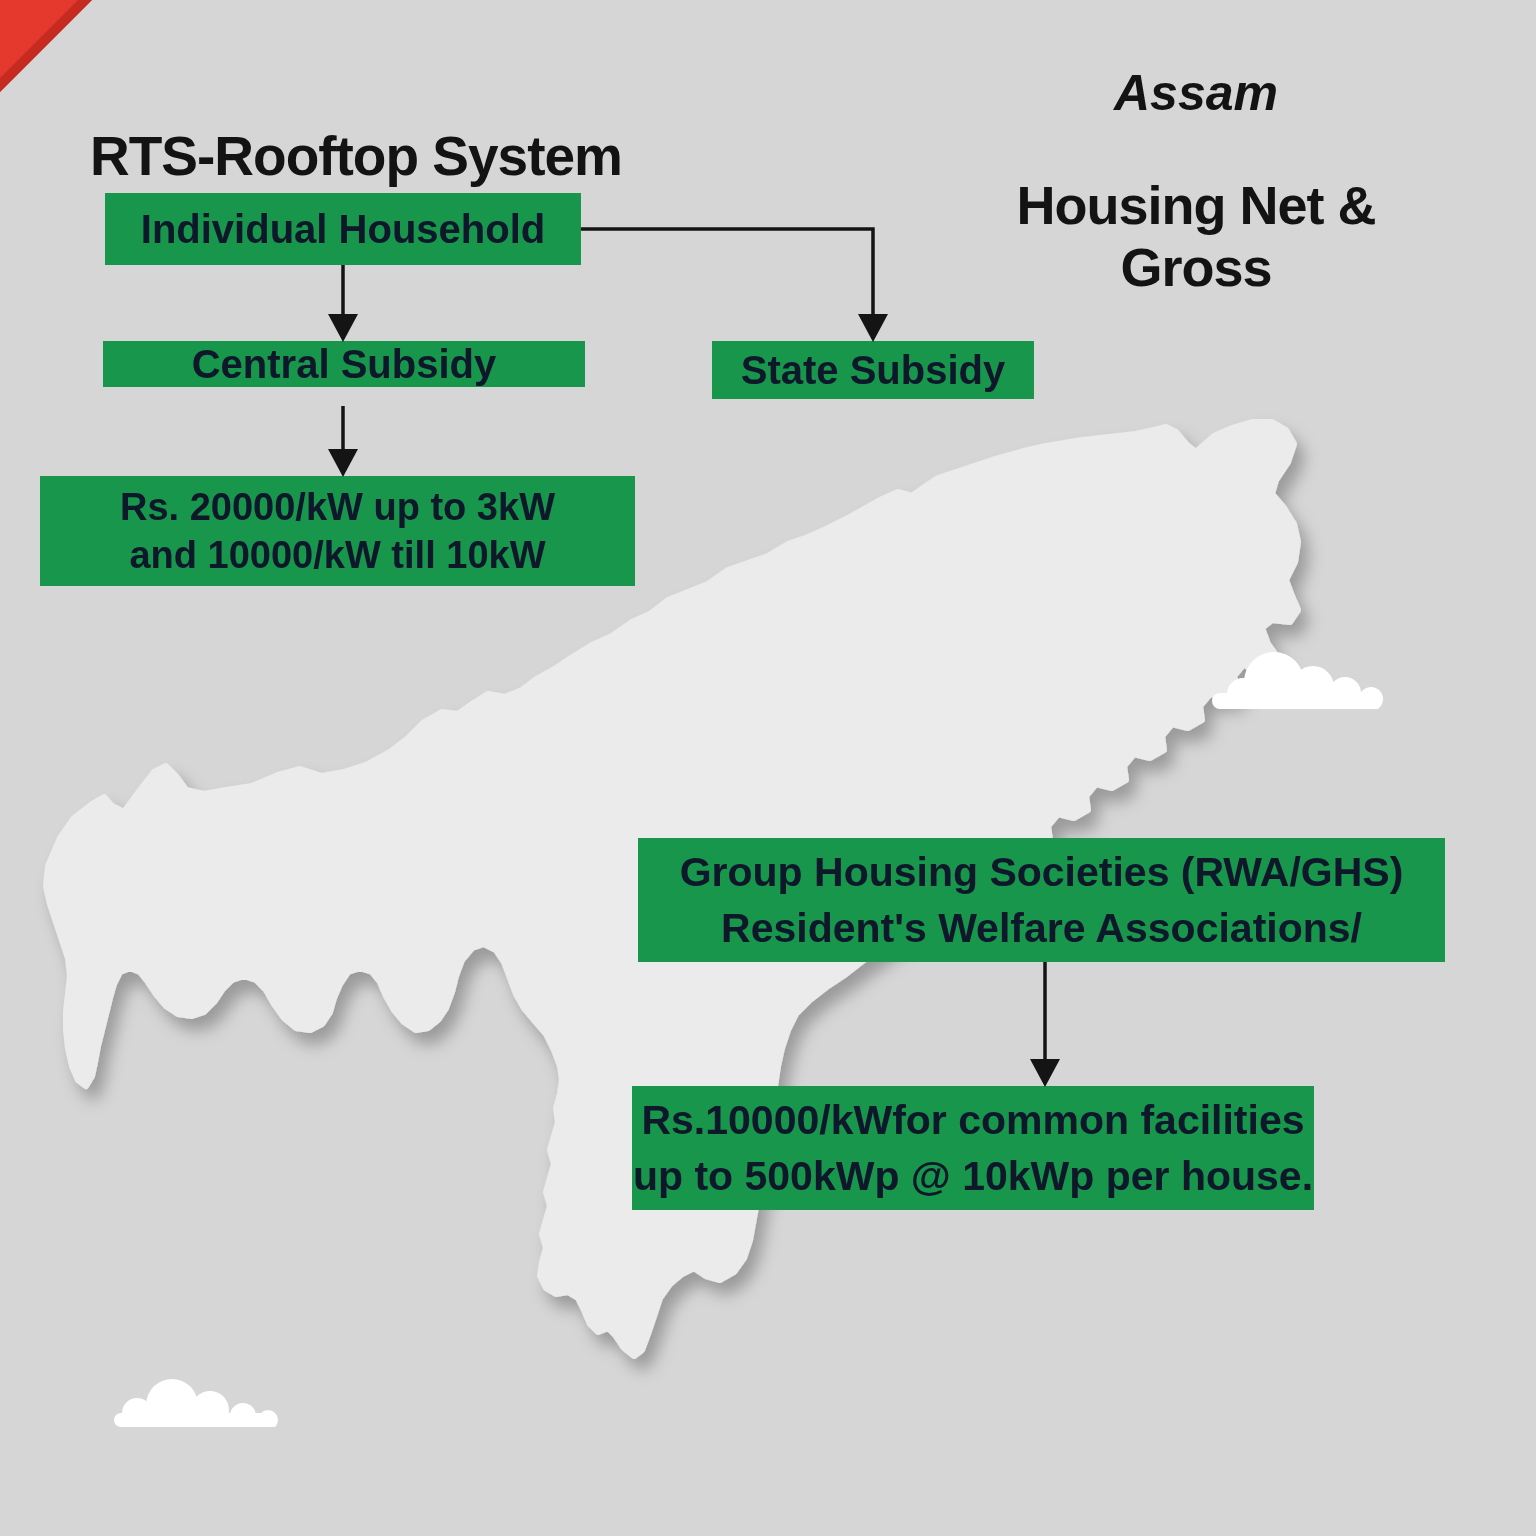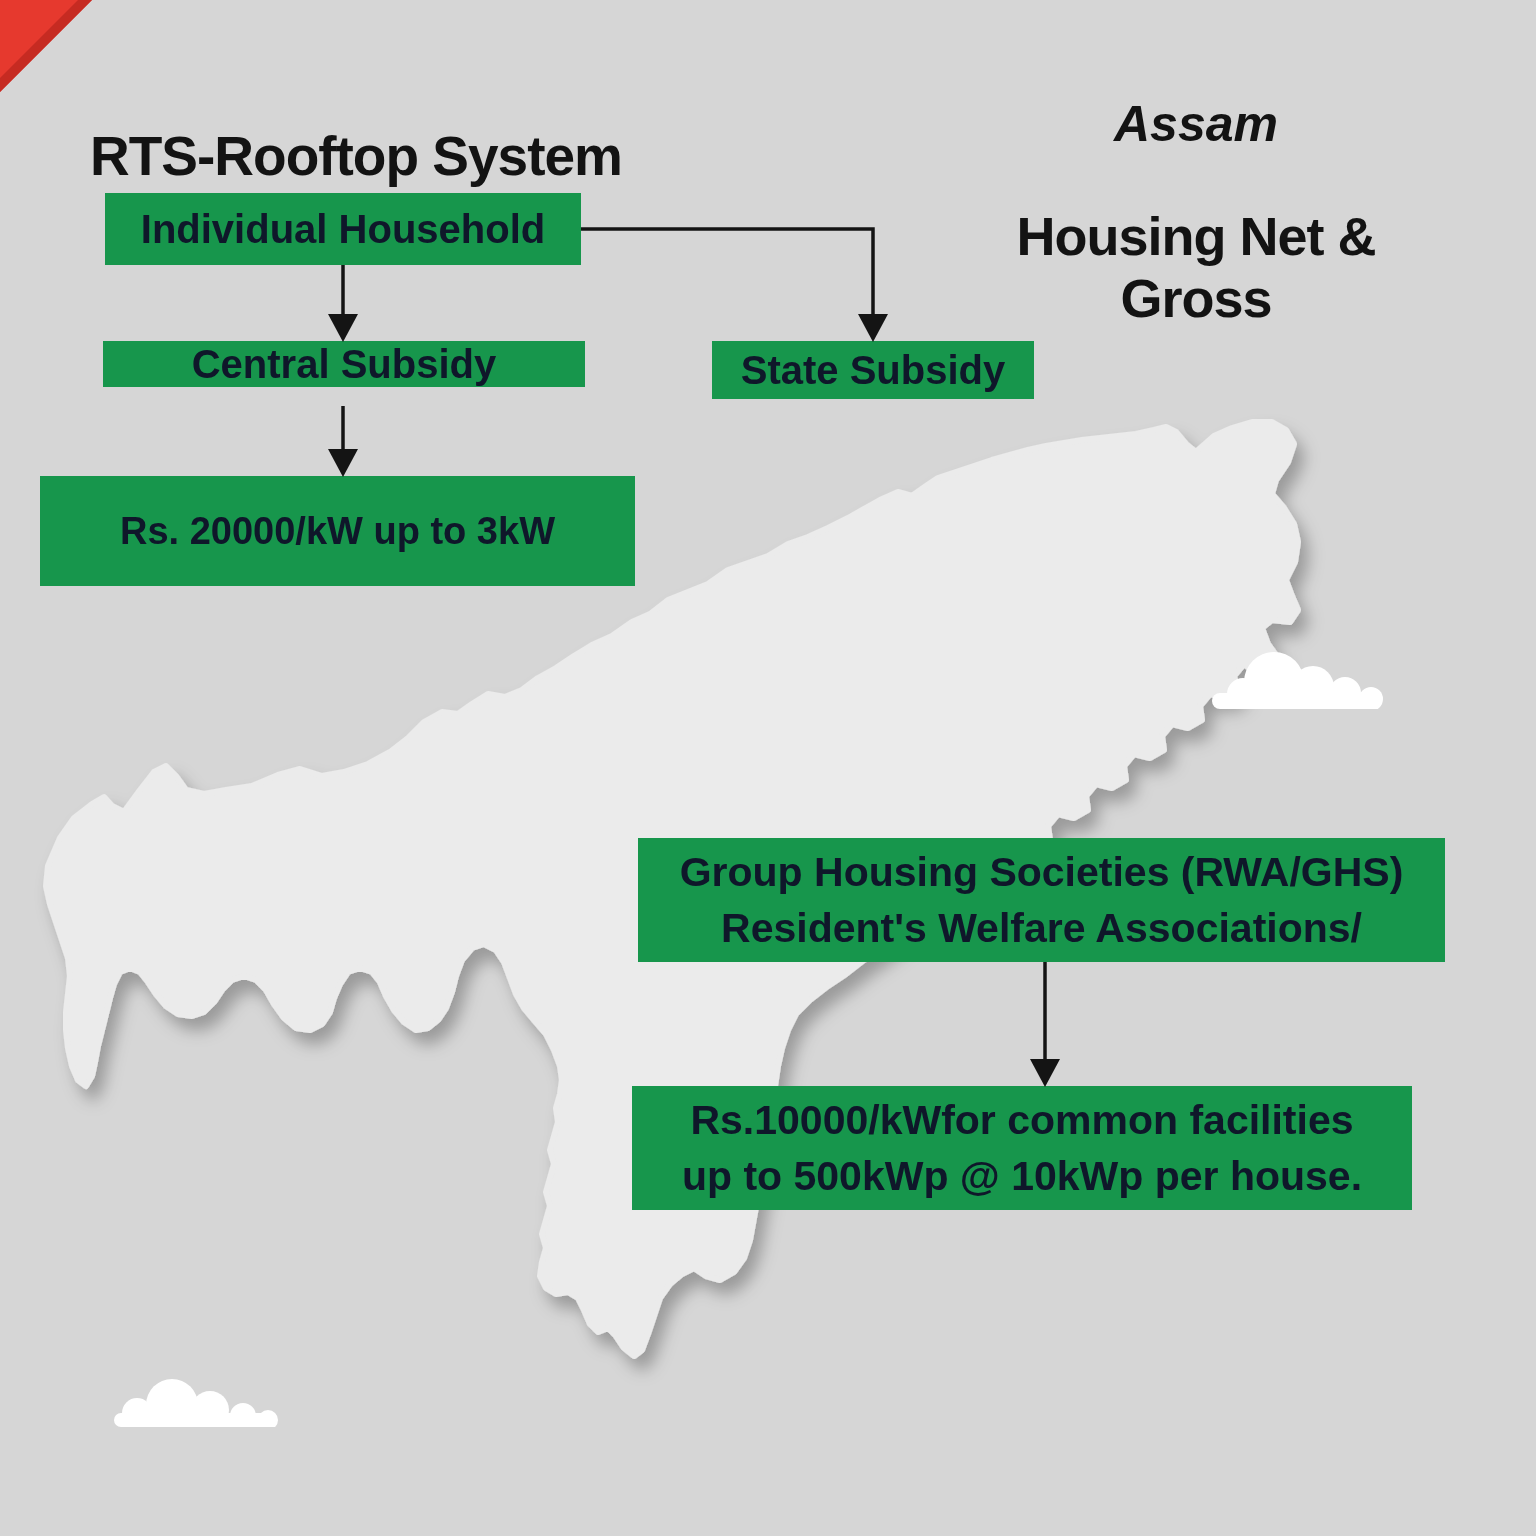--- a/index.html
+++ b/index.html
@@ -8,36 +8,36 @@
     position:relative;width:1536px;height:1536px;overflow:hidden;
     background:#d6d6d6;
   }
   .layer{position:absolute;left:0;top:0;width:1536px;height:1536px;}
   svg{display:block;}
   .title{
     position:absolute;left:90px;top:80px;width:700px;
     font-size:55px;font-weight:700;letter-spacing:-1px;color:#131313;margin-top:44px;
   }
   .right-head{
-    position:absolute;left:990px;top:64px;width:412px;text-align:center;color:#131313;margin-top:31px;
+    position:absolute;left:990px;top:64px;width:412px;text-align:center;color:#131313;
   }
   .state-name{font-size:50px;font-weight:700;font-style:italic;letter-spacing:0;}
   .metering{margin-top:52px;font-size:54px;font-weight:700;line-height:62px;letter-spacing:-1px;}
   .gbox{
     position:absolute;background:#17964c;color:#0f172a;
     display:flex;flex-direction:column;align-items:center;justify-content:center;
     font-weight:700;text-align:center;z-index:4;
   }
   .gbox .ln{display:block;}
   #box-individual{left:105px;top:193px;width:476px;height:72px;font-size:40px;}
   #box-central{left:103px;top:341px;width:482px;height:46px;font-size:40px;}
   #box-state{left:712px;top:341px;width:322px;height:58px;font-size:40px;}
   #box-central-amount{left:40px;top:476px;width:595px;height:110px;font-size:38px;line-height:48px;}
   #box-rwa{left:638px;top:838px;width:807px;height:124px;font-size:41px;line-height:56px;}
-  #box-rwa-amount{left:632px;top:1086px;width:780px;height:124px;font-size:41px;line-height:56px;}
+  #box-rwa-amount{left:632px;top:1086px;width:682px;height:124px;font-size:41px;line-height:56px;}
   .map-layer{z-index:1;}
   .connector-layer{z-index:5;pointer-events:none;}
   .corner{position:absolute;left:0;top:0;z-index:6;}
 </style>
 </head>
 <body>
 
 <div class="stage">
 
   <svg class="layer map-layer" width="1536" height="1536" viewBox="0 0 1536 1536">
@@ -91,20 +91,21 @@
   <div class="gbox" id="box-central">
     <span class="ln">Central Subsidy</span>
   </div>
 
   <div class="gbox" id="box-state">
     <span class="ln">State Subsidy</span>
   </div>
 
   <div class="gbox" id="box-central-amount">
     <span class="ln">Rs. 20000/kW up to 3kW</span>
+    <span class="ln">and 10000/kW till 10kW</span>
   </div>
 
   <div class="gbox" id="box-rwa">
     <span class="ln">Group Housing Societies (RWA/GHS)</span>
     <span class="ln">Resident's Welfare Associations/</span>
   </div>
 
   <div class="gbox" id="box-rwa-amount">
     <span class="ln">Rs.10000/kWfor common facilities</span>
     <span class="ln">up to 500kWp @ 10kWp per house.</span>

